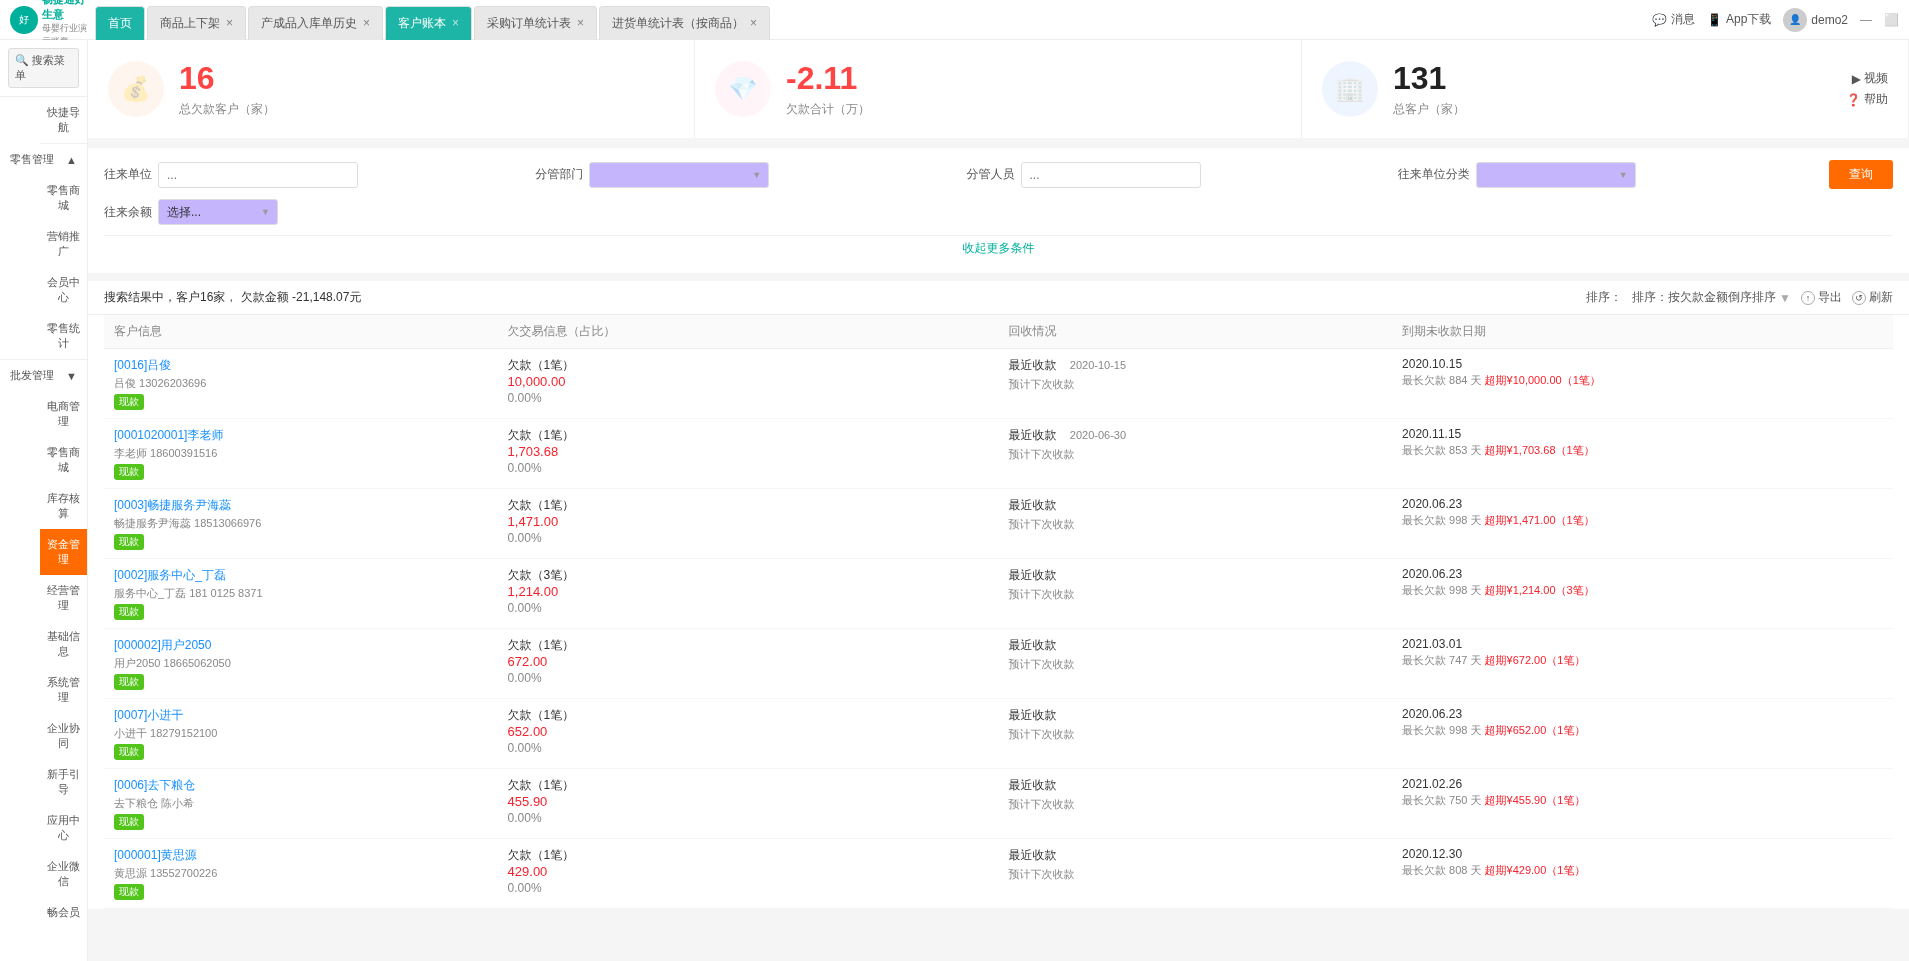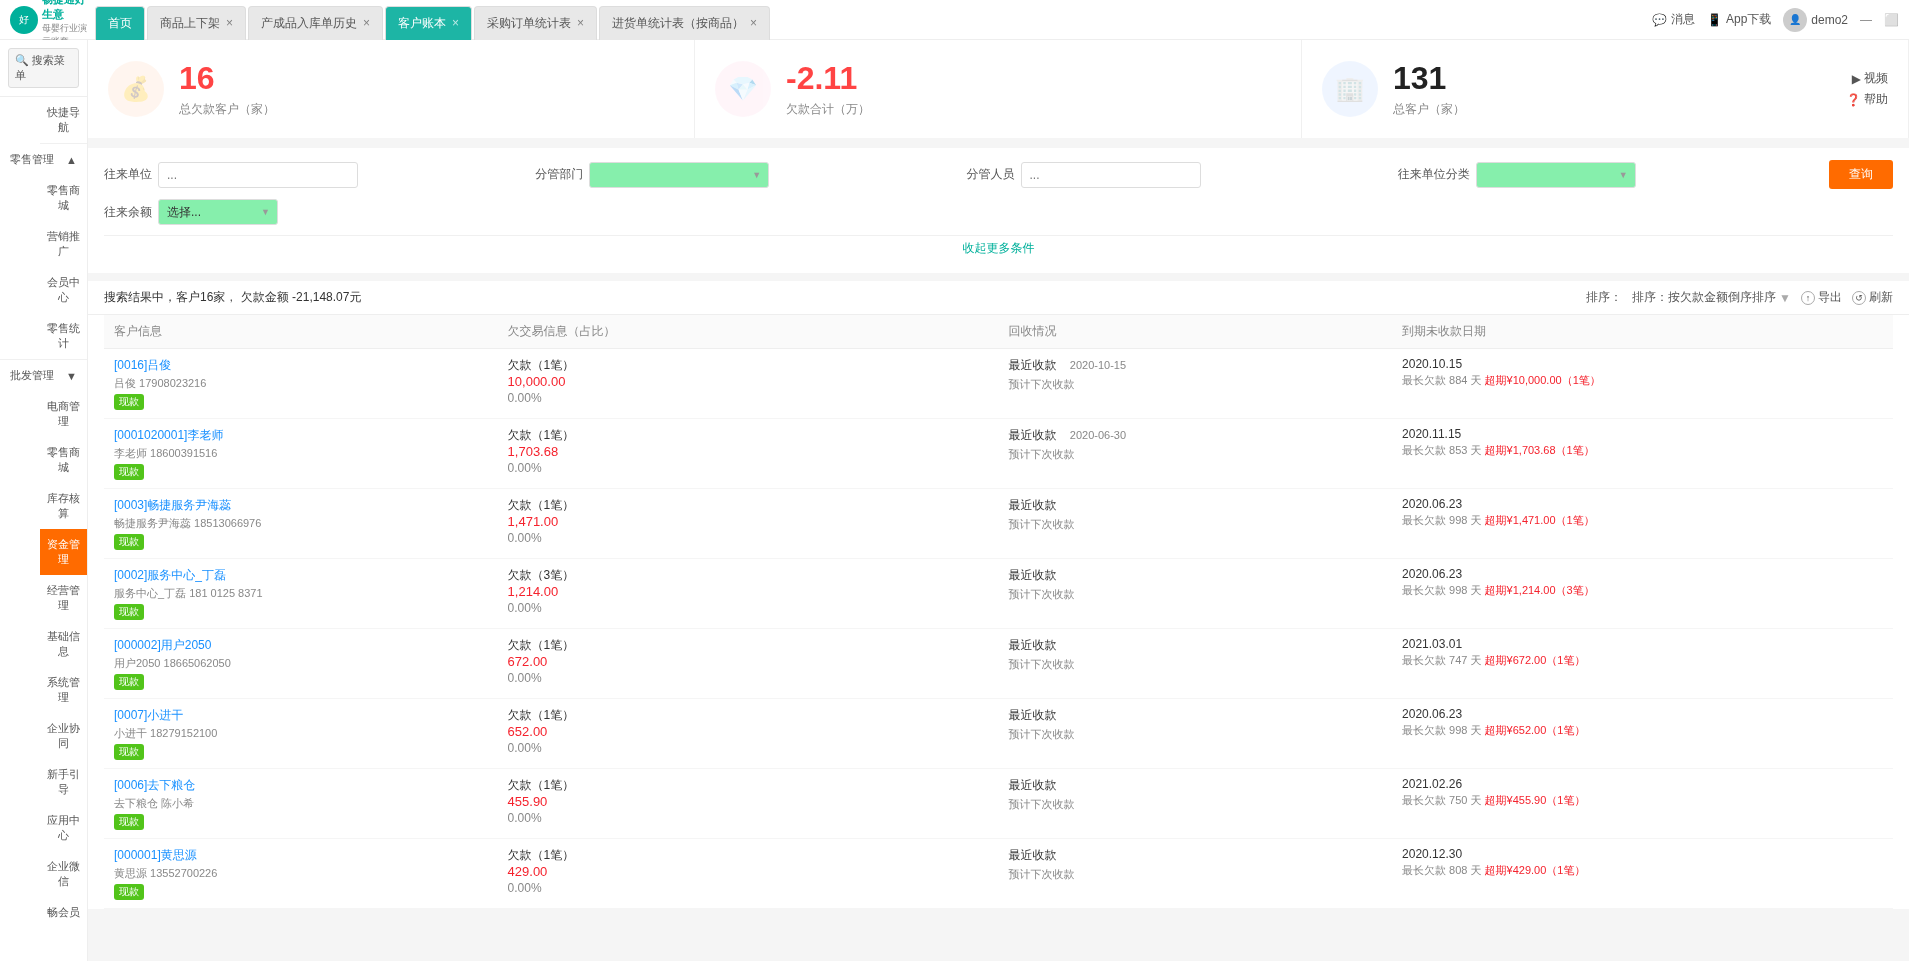--- a/index.html
+++ b/index.html
@@ -43,21 +43,21 @@
     .stat-number.black { color: #222; }
     .stat-label { font-size: 12px; color: #888; margin-top: 4px; }
     .stat-card-right { display: flex; flex-direction: column; align-items: flex-end; justify-content: flex-end; margin-left: auto; gap: 4px; font-size: 12px; color: #555; }
     .stat-card-right span { display: flex; align-items: center; gap: 3px; cursor: pointer; }
     
     
     .filter-area { background: #fff; padding: 12px 16px; margin-bottom: 8px; }
     .filter-row { display: flex; align-items: center; gap: 10px; margin-bottom: 10px; flex-wrap: wrap; }
     .filter-label { font-size: 12px; color: #555; white-space: nowrap; }
     .filter-input { border: 1px solid #ddd; border-radius: 3px; padding: 5px 8px; font-size: 12px; min-width: 180px; color: #333; background: #fff; }
-    .filter-select { border: 1px solid #ddd; border-radius: 3px; padding: 5px 8px; font-size: 12px; min-width: 160px; background: #86efac; color: #333; appearance: none; padding-right: 24px; }
+    .filter-select { border: 1px solid #ddd; border-radius: 3px; padding: 5px 8px; font-size: 12px; min-width: 160px; background: #c4b5fd; color: #333; appearance: none; padding-right: 24px; }
     .filter-group { display: flex; align-items: center; gap: 6px; flex: 1; min-width: 220px; }
     .select-wrapper { position: relative; display: inline-block; }
     .select-wrapper::after { content: '▼'; position: absolute; right: 8px; top: 50%; transform: translateY(-50%); font-size: 9px; color: #999; pointer-events: none; }
     .btn-query { background: #ff6b00; color: white; border: none; border-radius: 3px; padding: 6px 20px; font-size: 12px; cursor: pointer; }
     .collapse-btn { color: #00b09b; font-size: 12px; cursor: pointer; display: flex; align-items: center; gap: 3px; justify-content: center; padding: 4px; }
     
     
     .results-area { background: #fff; margin: 0 0 8px 0; }
     .results-header { display: flex; align-items: center; justify-content: space-between; padding: 8px 16px; border-bottom: 1px solid #eee; }
     .results-summary { font-size: 12px; color: #555; }
@@ -315,21 +315,21 @@
               <th style="width:22%;">客户信息</th>
               <th style="width:28%;">欠交易信息（占比）</th>
               <th style="width:22%;">回收情况</th>
               <th style="width:28%;">到期未收款日期</th>
             </tr>
           </thead>
           <tbody id="table-body">
           <tr>
     <td>
       <a class="customer-name-link">[0016]吕俊</a>
-      <div class="customer-phone">吕俊 17908023216</div>
+      <div class="customer-phone">吕俊 13026203696</div>
       <span class="tag-green">现款</span>
     </td>
     <td>
       <div>欠款（1笔）</div>
       <div class="amount-red" style="cursor:pointer;">10,000.00</div>
       <div class="amount-percent">0.00%</div>
     </td>
     <td>
       <div>最近收款 &nbsp;&nbsp; <span class="collection-date">2020-10-15</span></div>
       <div style="color:#888;font-size:11px;margin-top:3px;">预计下次收款</div>

